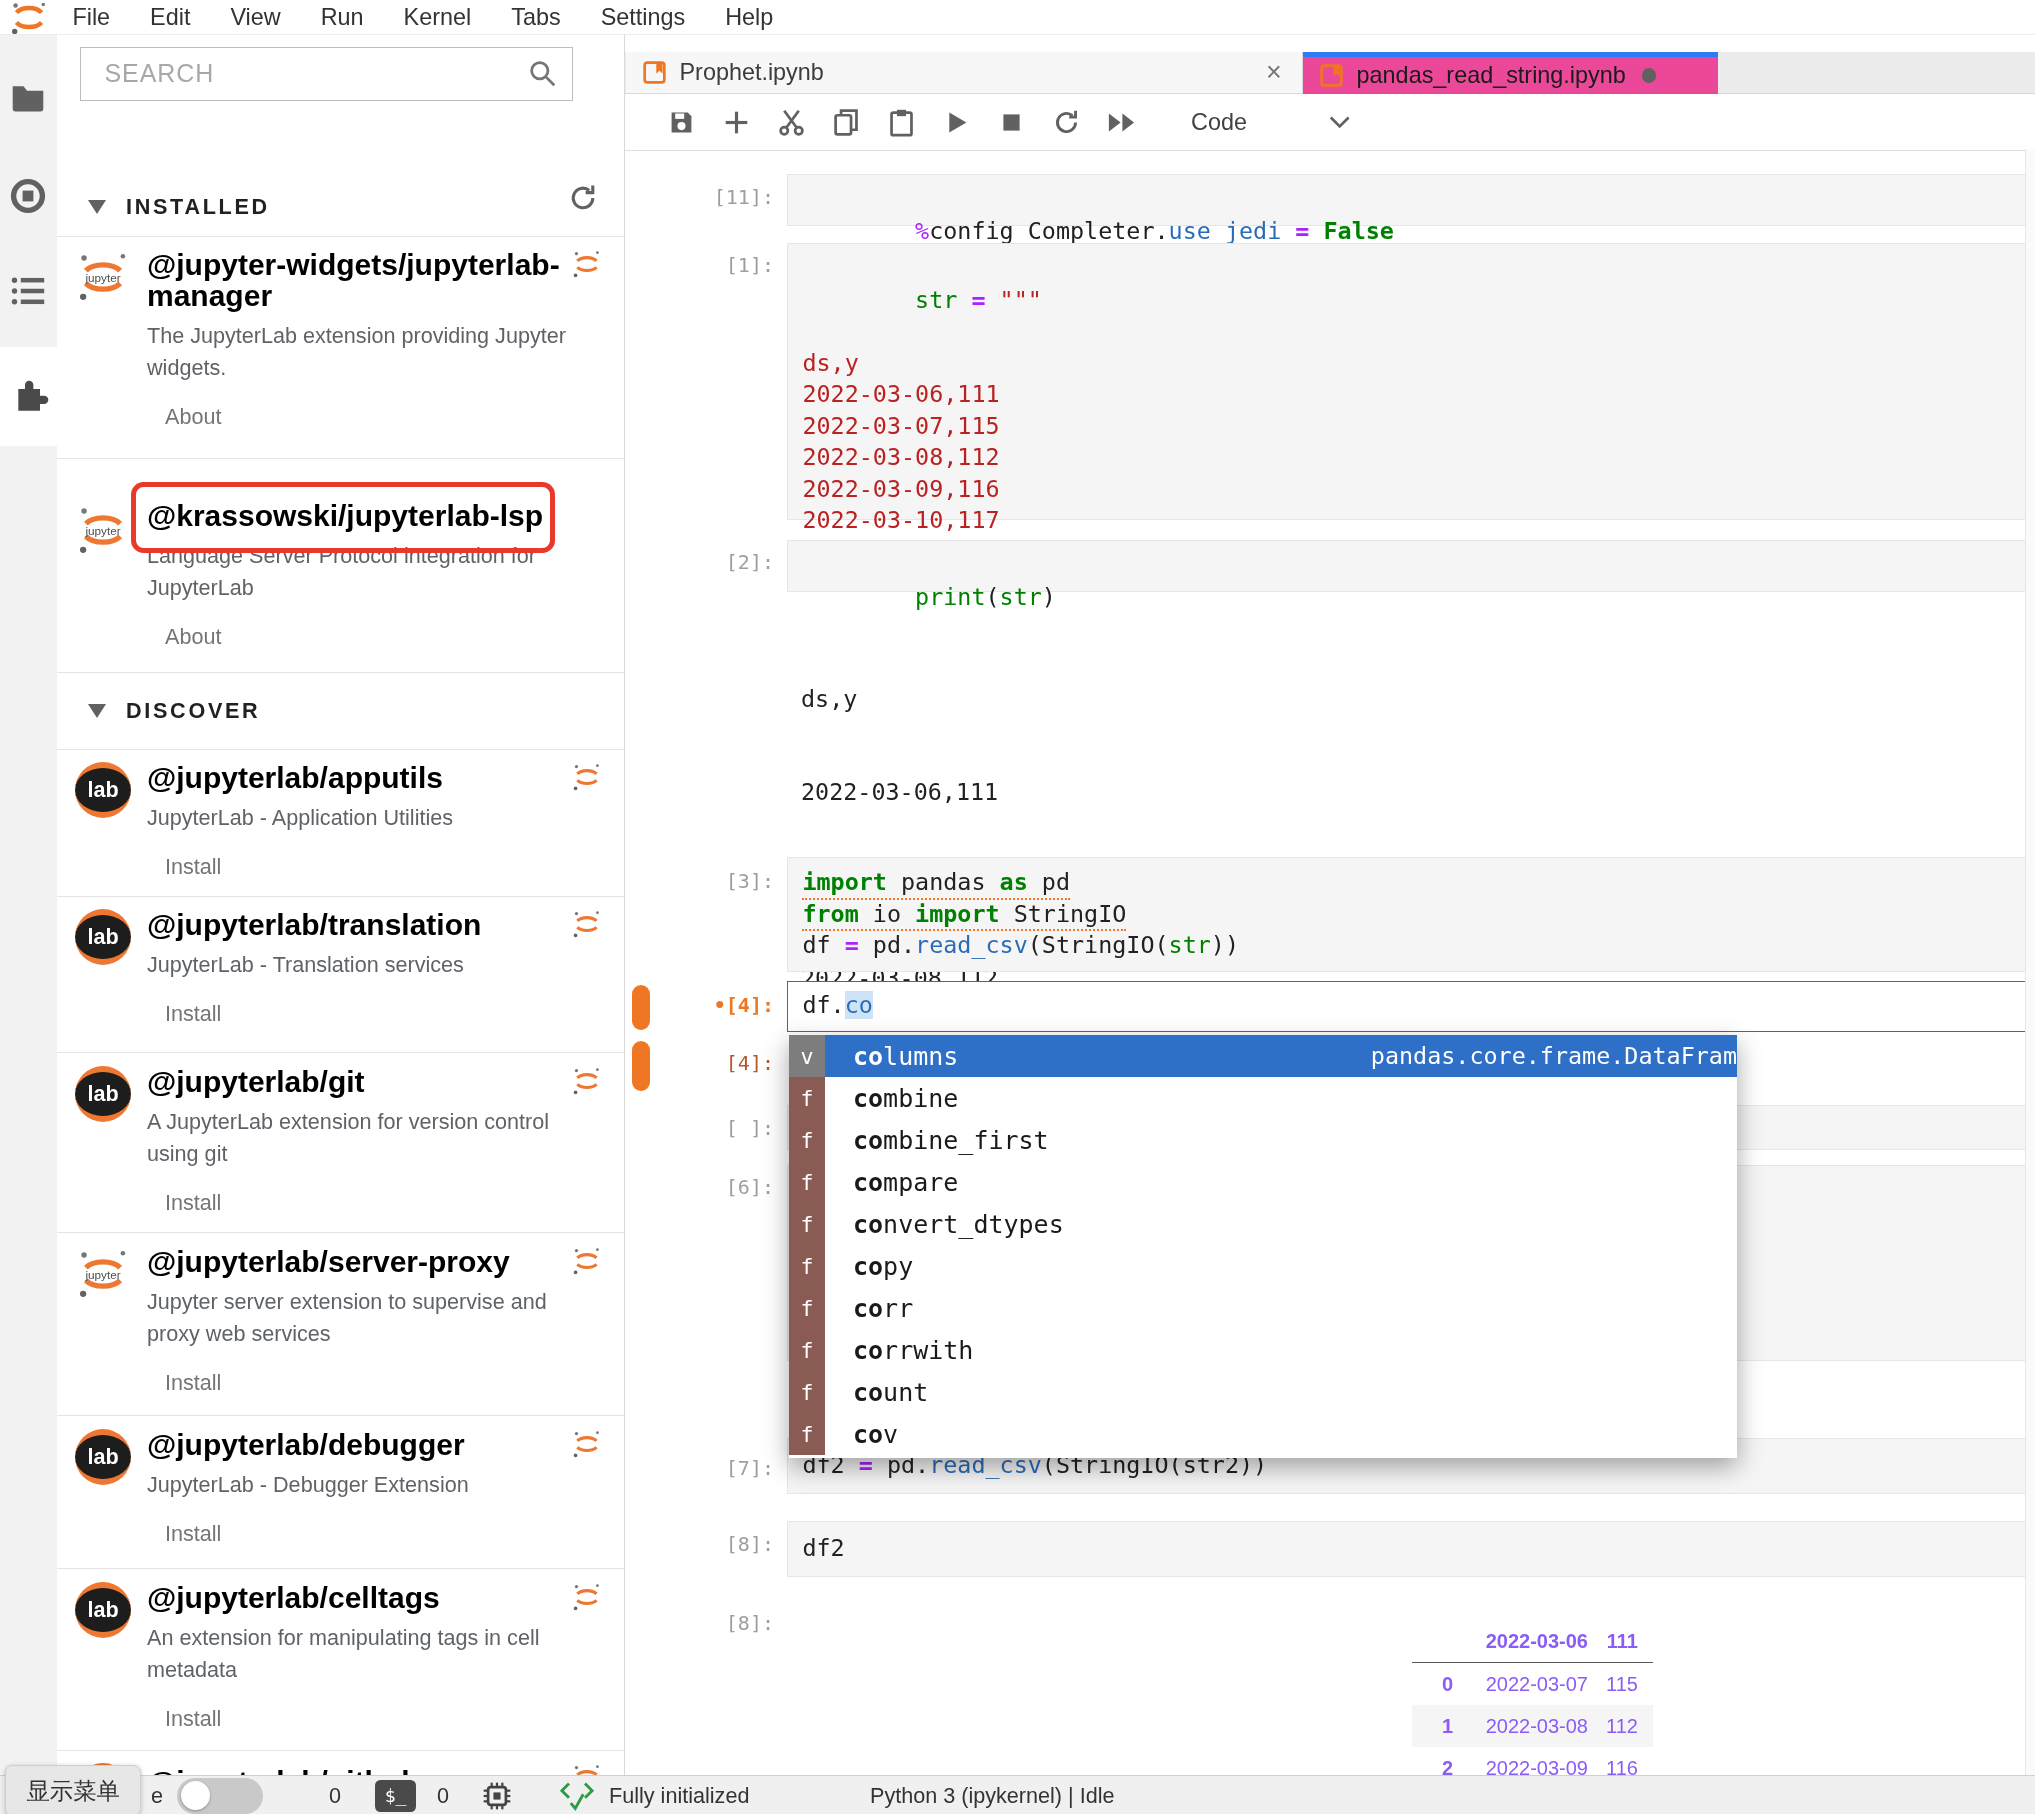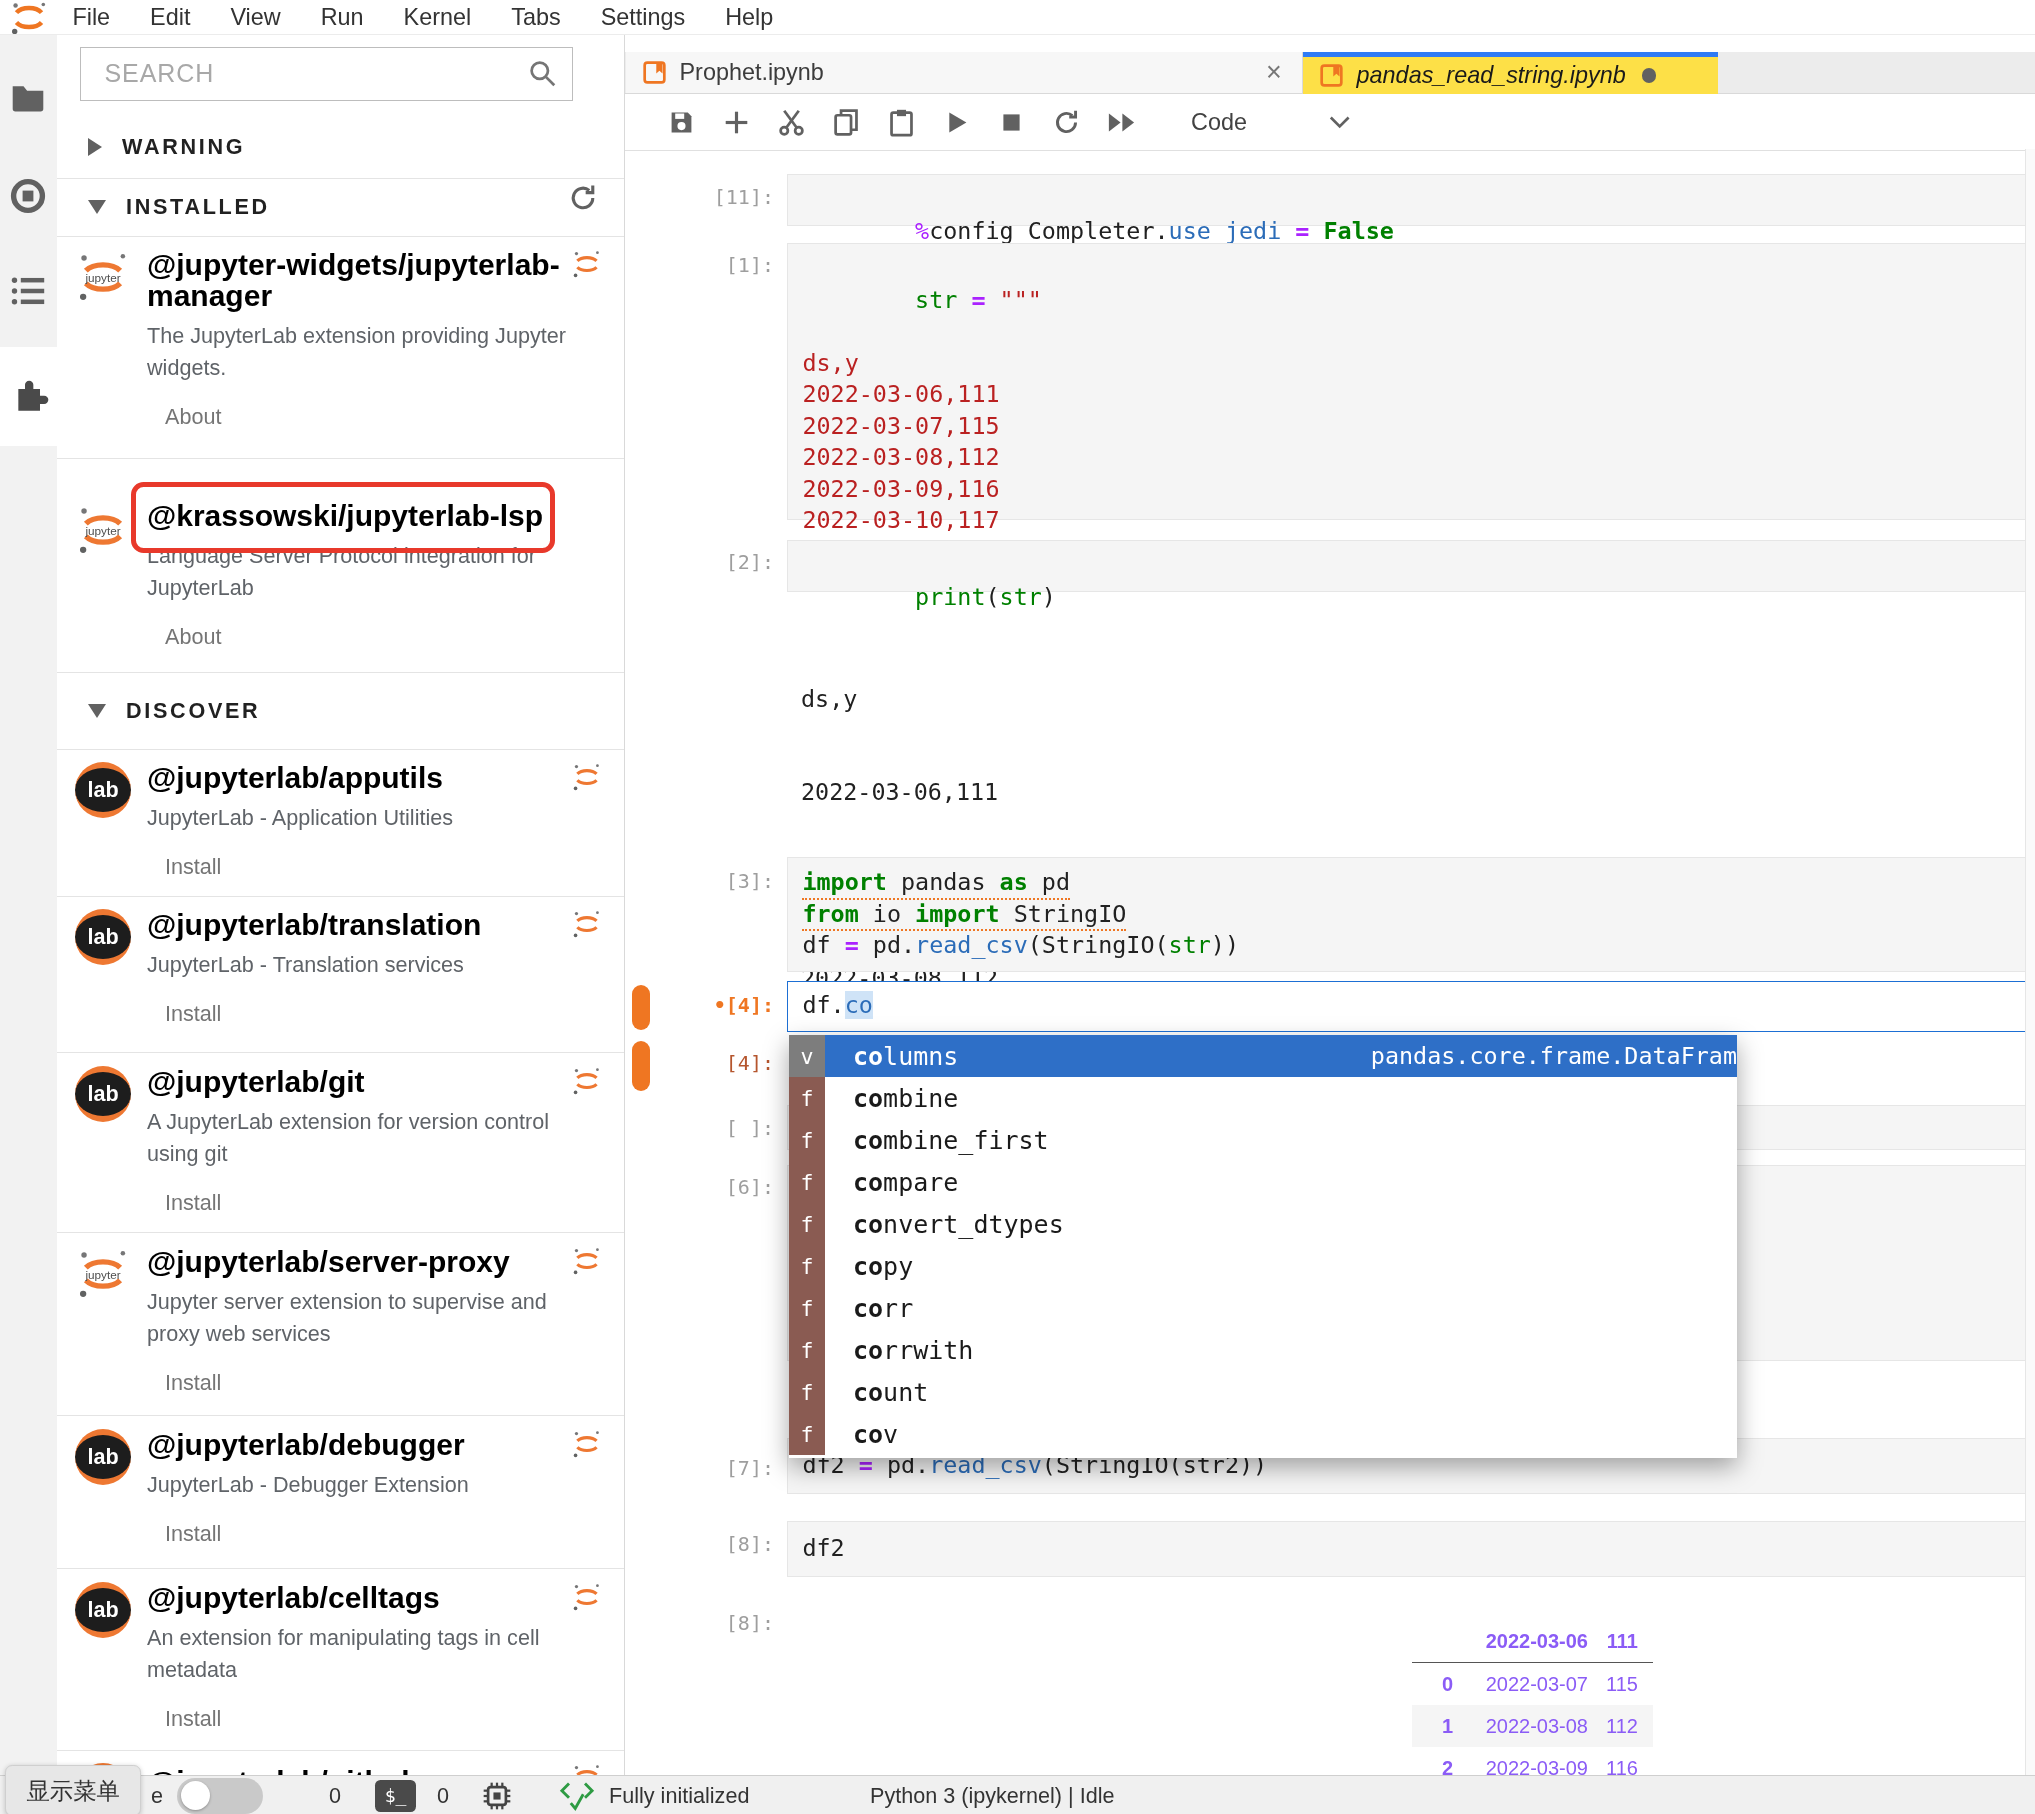--- a/index.html
+++ b/index.html
@@ -40,21 +40,21 @@
           box-sizing:border-box;display:flex;align-items:center;justify-content:center;
           color:#fff;font-weight:bold;font-size:21.6px;font-family:"Liberation Sans",sans-serif;}
   .ext-badge{position:absolute;right:21.6px;top:12.6px;width:31px;height:31px;}
   .redbox{position:absolute;left:131px;top:482px;width:414px;height:61px;border:5.4px solid #e8392b;
           border-radius:12.6px;z-index:40;background:transparent;}
   
   .tabbar{position:absolute;left:625px;top:52px;width:1411px;height:41px;background:#ececec;
           border-bottom:0.9px solid #d9d9d9;z-index:4;}
   .tab{position:absolute;top:0;height:41px;display:flex;align-items:center;box-sizing:border-box;}
   .tab-inactive{left:0.9px;width:677px;background:#f7f7f7;border-right:0.9px solid #d9d9d9;}
-  .tab-active{left:678px;width:415px;background:#fde047;border-top:5.4px solid #2f7bf5;height:42px;z-index:5;font-style:italic;}
+  .tab-active{left:678px;width:415px;background:#ec4899;border-top:5.4px solid #2f7bf5;height:42px;z-index:5;}
   .tab-label{font-size:23.4px;color:#3c3c3c;margin-left:12.6px;white-space:nowrap;}
   .tab-active .tab-label{color:#1a1a1a;}
   .tab-close{margin-left:auto;margin-right:20px;font-size:27px;color:#777;}
   .tab-dot{width:14.4px;height:14.4px;border-radius:50%;background:#616161;margin-left:16px;}
   .nbicon{width:25px;height:25px;margin-left:16px;flex:0 0 auto;}
   
   .toolbar{position:absolute;left:625px;top:94px;width:1411px;height:56px;background:#fff;
            border-bottom:0.9px solid #e0e0e0;display:flex;align-items:center;z-index:4;}
   .tb-btn{width:31px;height:31px;margin-left:24px;display:flex;align-items:center;justify-content:center;}
   .tb-mode{font-size:23.4px;color:#424242;margin-left:54px;}
@@ -178,24 +178,20 @@
     <div class="searchbox">
       <input placeholder="SEARCH" style="">
       <span style="margin-right:14.4px">
         <svg width="29" height="29" viewBox="0 0 32 32">
             <circle cx="13" cy="13" r="9" fill="none" stroke="#757575" stroke-width="3"></circle>
             <line x1="20" y1="20" x2="29" y2="29" stroke="#757575" stroke-width="3"></line>
           </svg>
       </span>
     </div>
 
-    <div class="sec-hdr" style="top:81px;height:63px;border-bottom:0.9px solid #e4e4e4;">
-      <span class="tri tri-right"></span>
-      <span>WARNING</span>
-    </div>
 
     <div class="sec-hdr" style="top:144px;height:58px;border-bottom:0.9px solid #e4e4e4;">
       <span class="tri tri-down"></span>
       <span>INSTALLED</span>
       <span class="hdr-refresh">
         <svg width="32" height="32" viewBox="0 0 36 36">
             <path d="M29 18 a11 11 0 1 1 -4 -8.5" fill="none" stroke="#616161" stroke-width="3.5"></path>
             <path d="M29 4 v8 h-8" fill="none" stroke="#616161" stroke-width="3.5"></path>
           </svg>
       </span>

